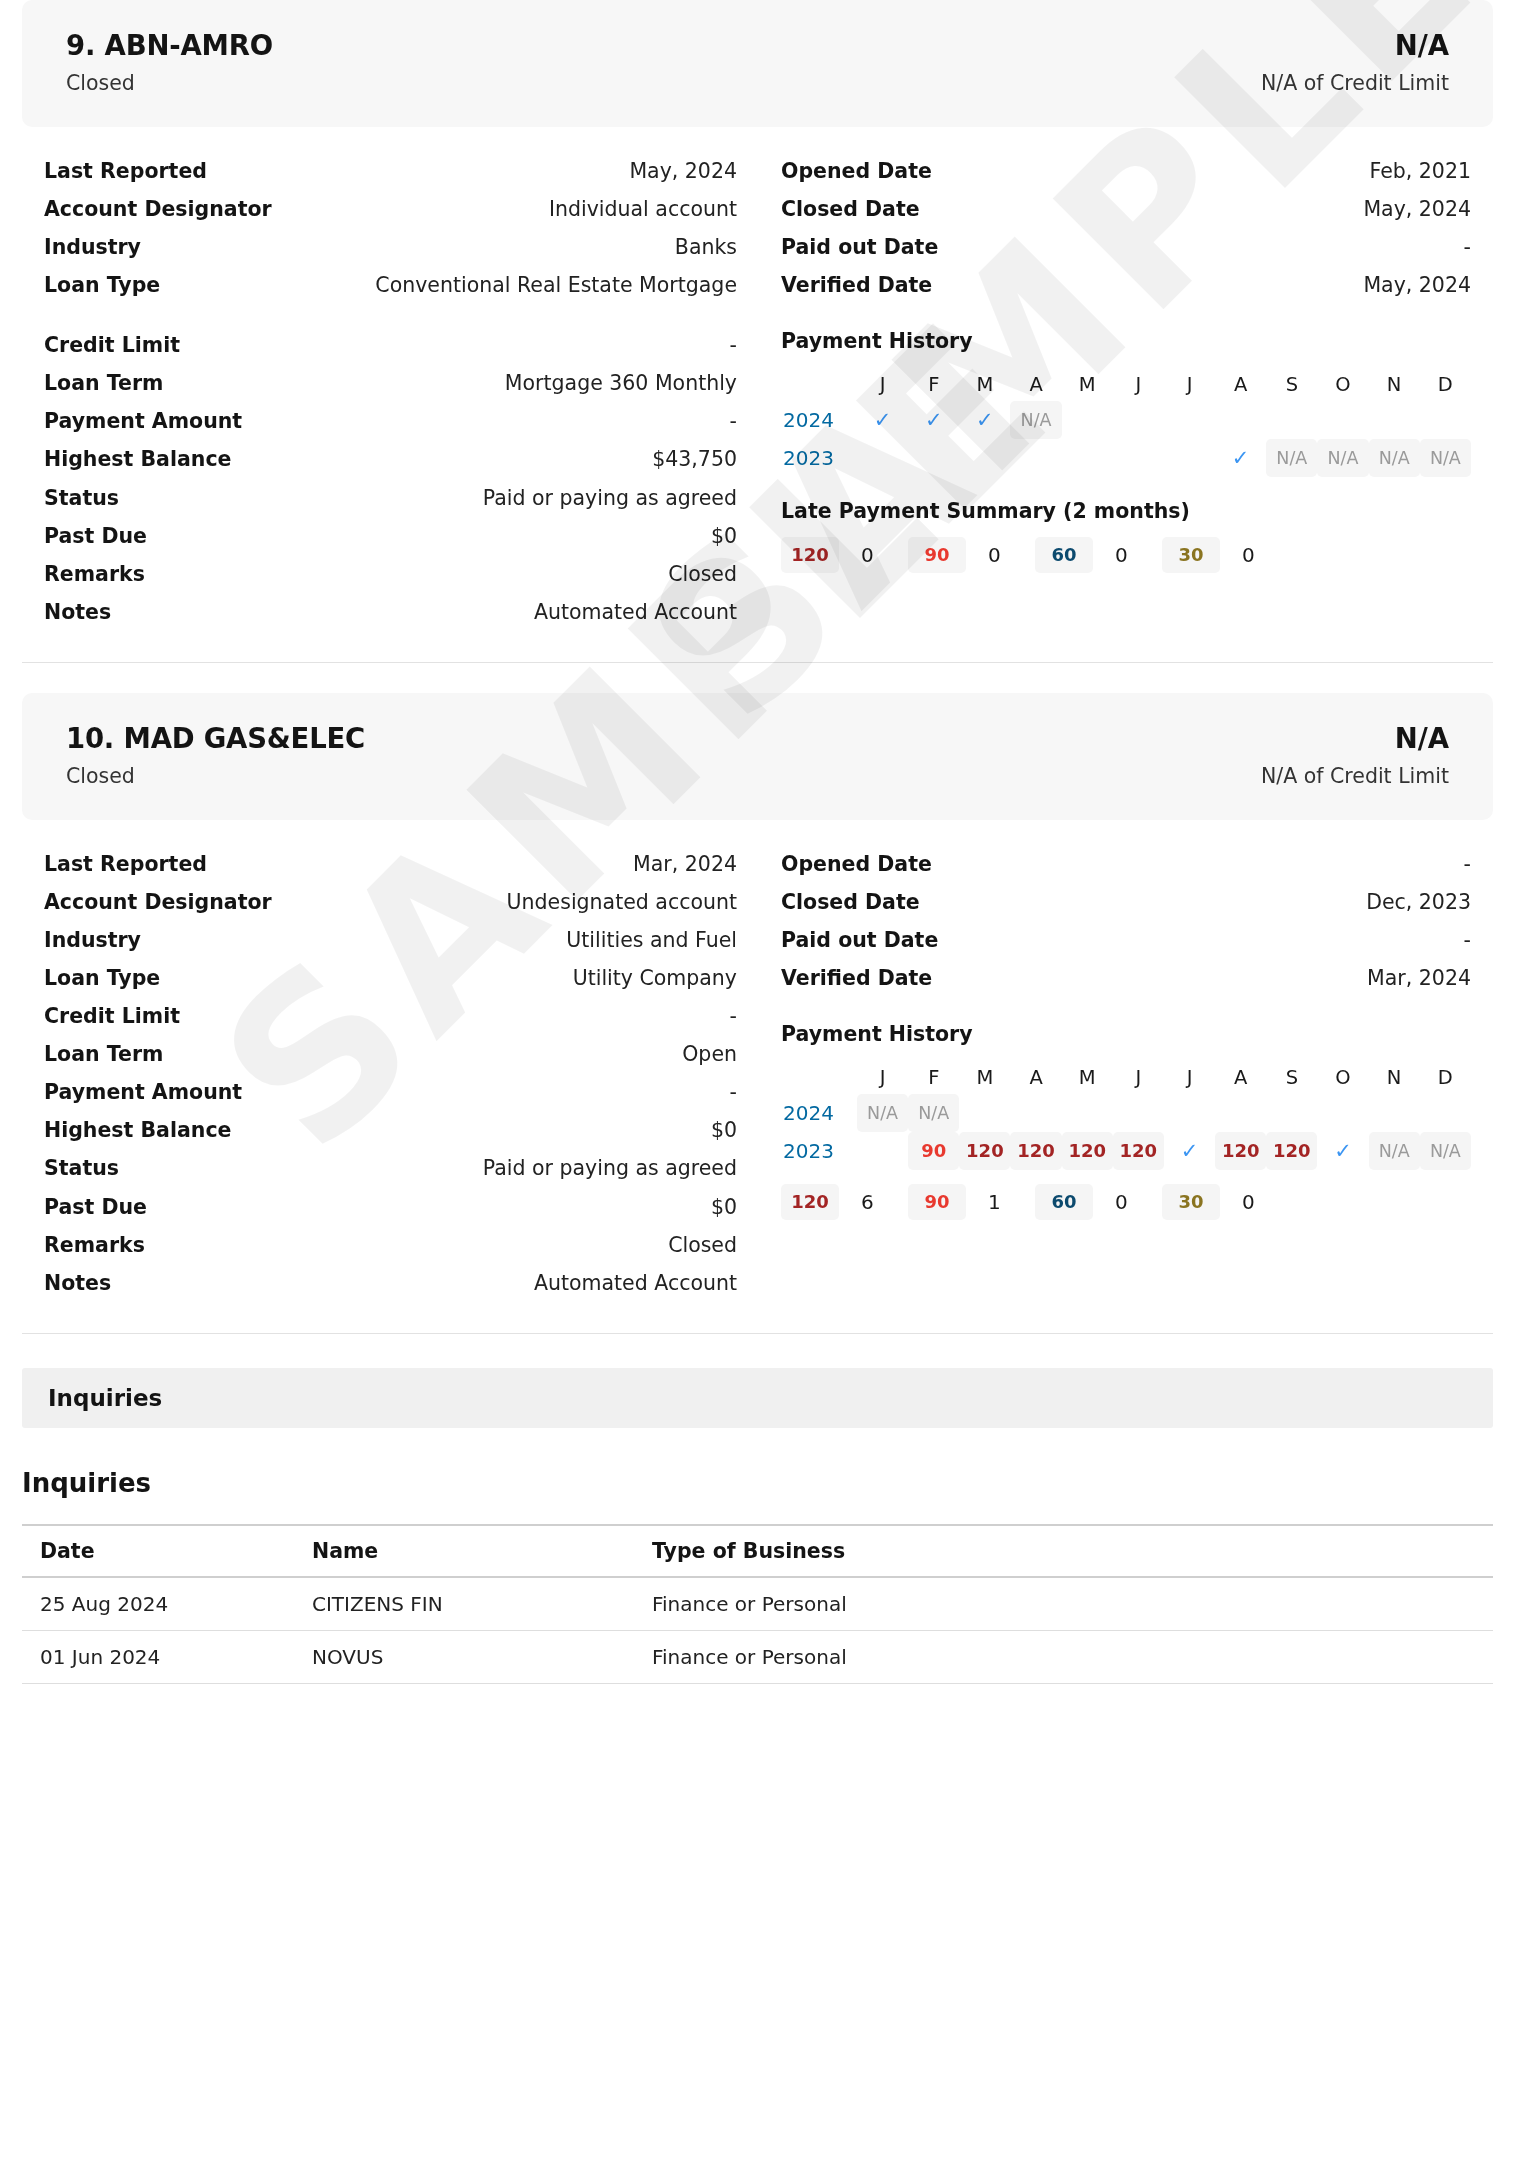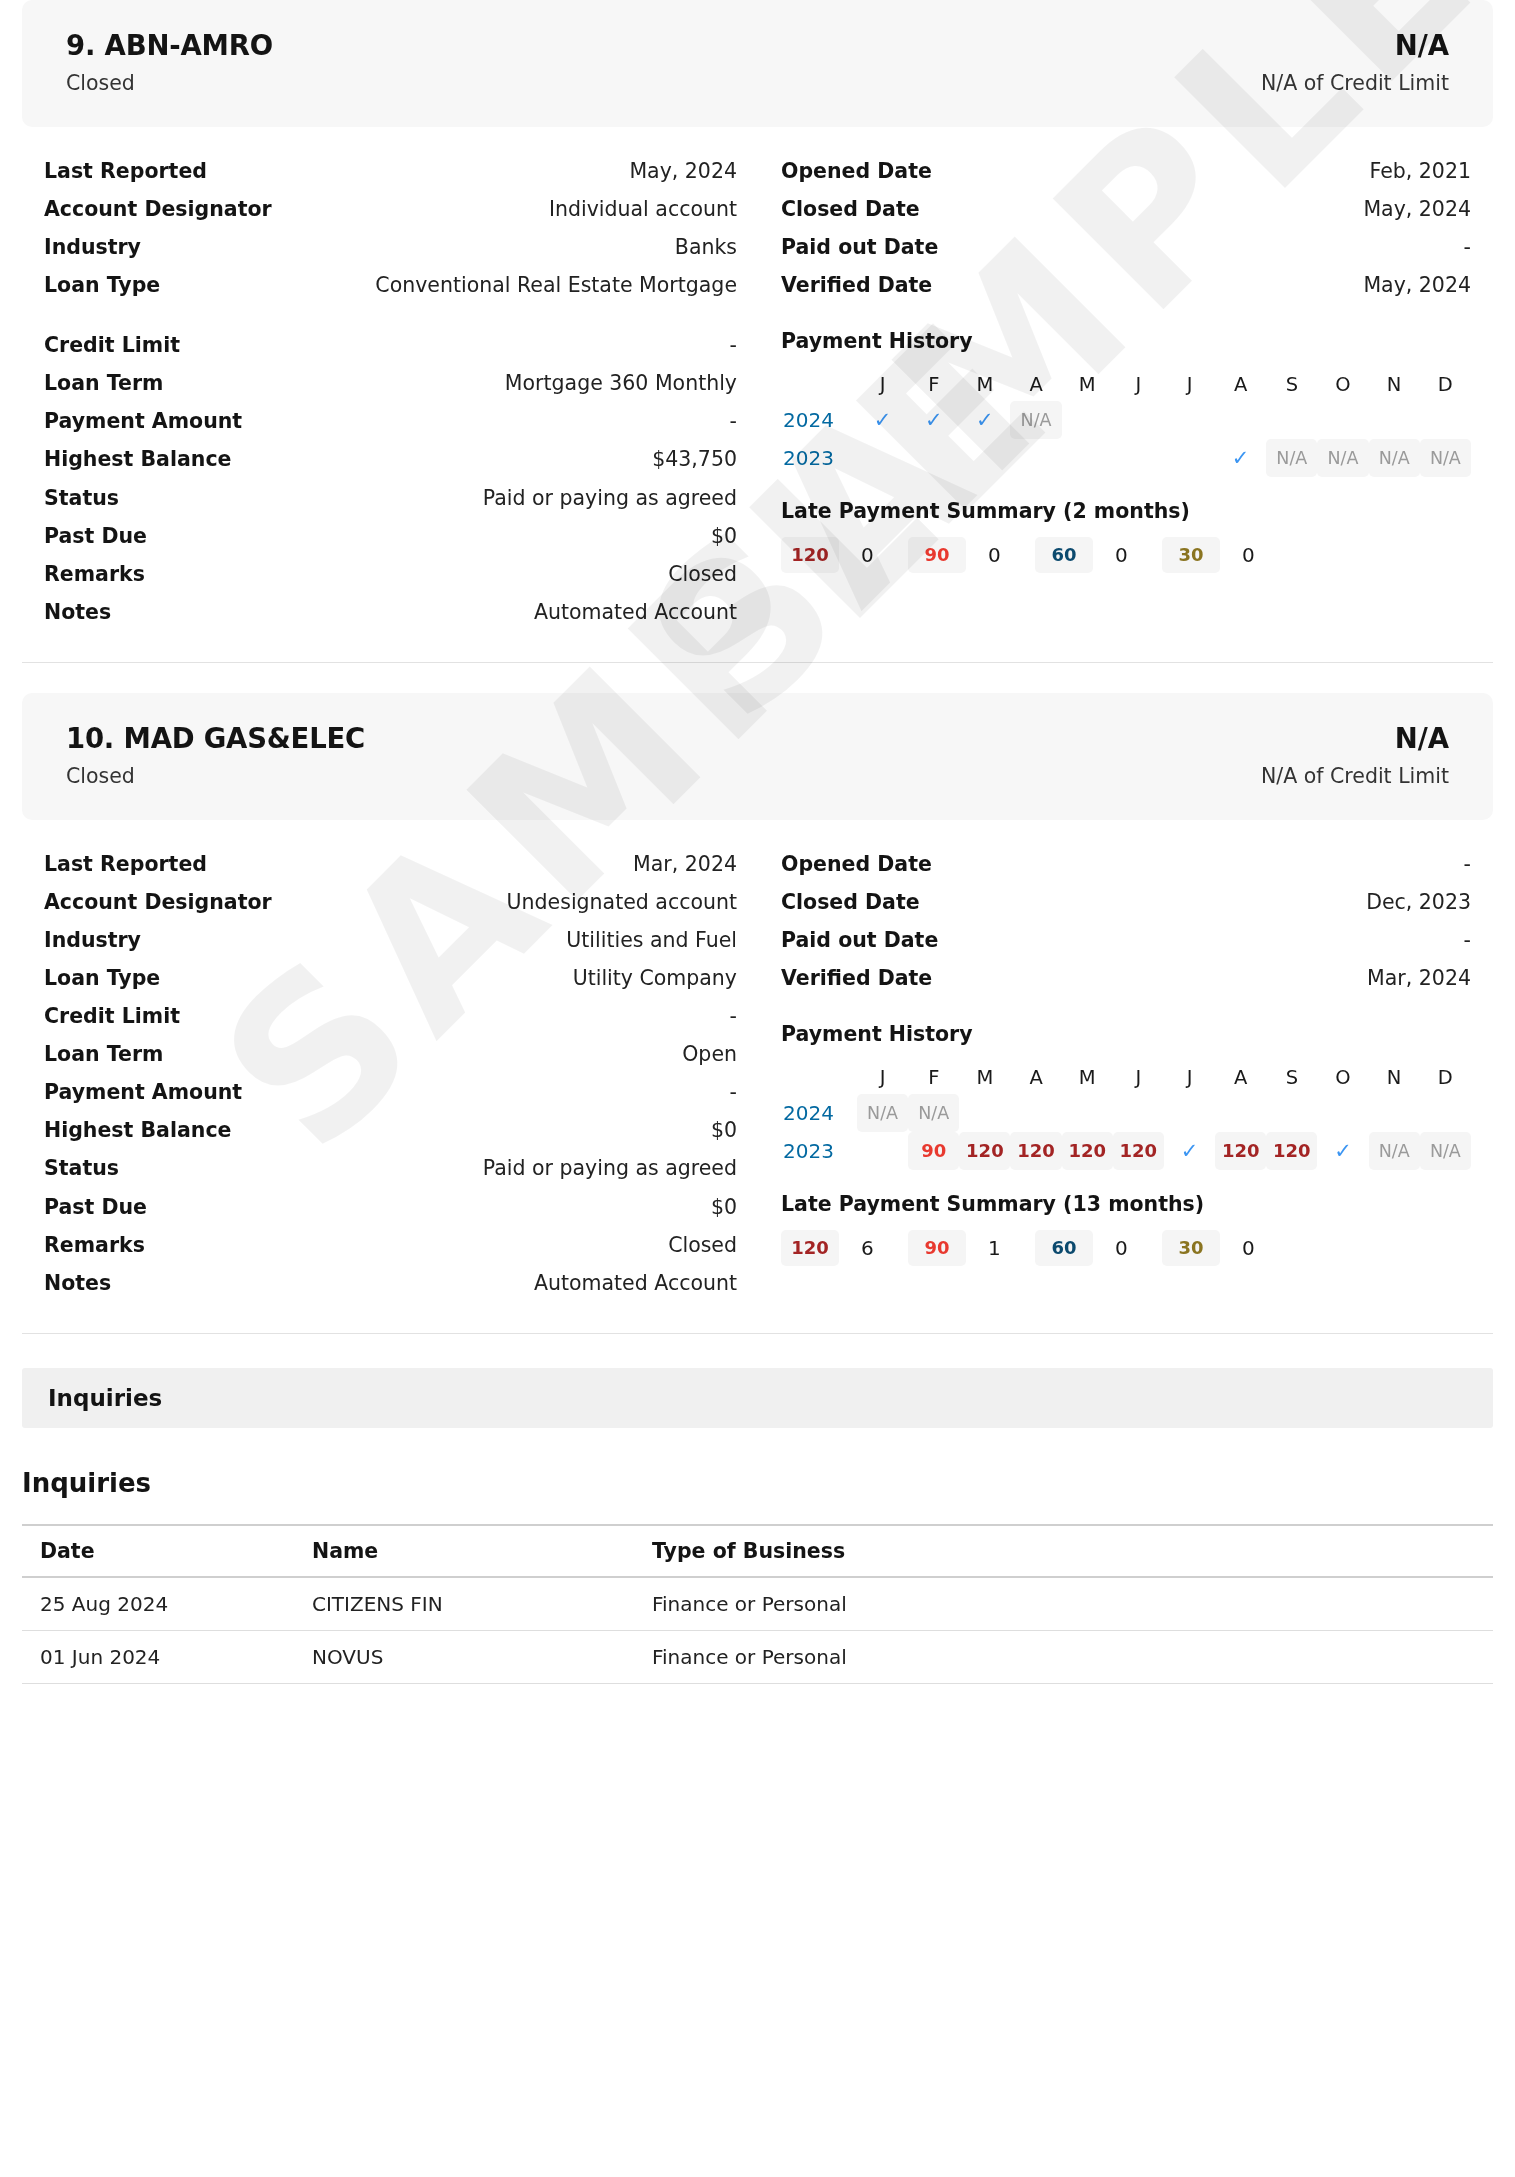--- a/index.html
+++ b/index.html
@@ -665,21 +665,20 @@
                   </td>
                   <td>
                     <span class="ph-cell boxed ph-na">N/A</span>
                   </td>
                   <td>
                     <span class="ph-cell boxed ph-na">N/A</span>
                   </td>
                 </tr>
               </tbody>
             </table>
-            <div class="lps-title">Late Payment Summary (13 months)</div>
             <div class="lps-row">
               <div class="lps-item">
                 <span class="lps-badge b120">120</span>
                 <span class="lps-count">6</span>
               </div>
               <div class="lps-item">
                 <span class="lps-badge b90">90</span>
                 <span class="lps-count">1</span>
               </div>
               <div class="lps-item">

